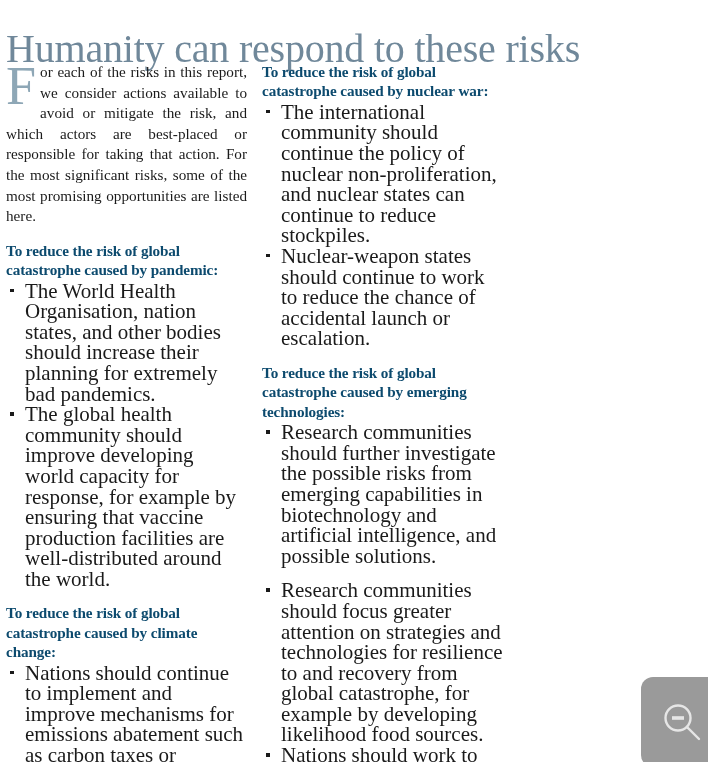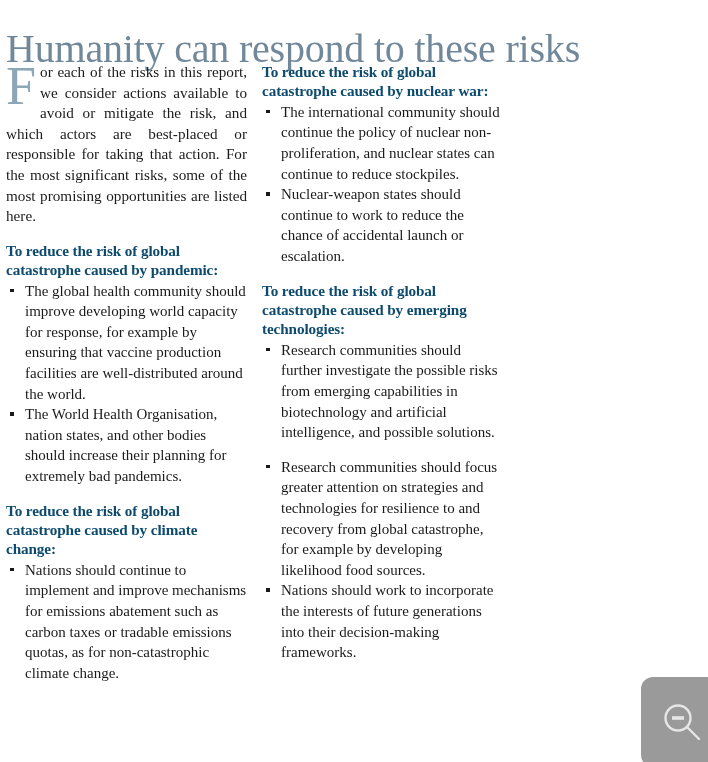--- a/index.html
+++ b/index.html
@@ -89,21 +89,21 @@
 
   
   ul.bullets {
     list-style: none;
     margin: 0;
     padding: 0;
   }
   ul.bullets > li {
     position: relative;
     padding-left: 19px;
-    font-size: 15px;
+    font-size: 21px;
     line-height: 20.6px;
     text-align: left;
     margin: 0 0 0 0;
   }
   ul.bullets > li .bullet-dot {
     position: absolute;
     left: 4px;
     top: 8px;
     width: 3.5px;
     height: 3.5px;
@@ -136,25 +136,25 @@
 
     <div class="col col-left">
 
       <p class="intro"><span class="dropcap">F</span><span>or each of the risks in this report, we consider actions available to avoid or mitigate the risk, and which actors are best-placed or responsible for taking that action. For the most significant risks, some of the most promising opportunities are listed here.</span></p>
 
       <div class="section">
         <div class="section-heading">To reduce the risk of global catastrophe caused by pandemic:</div>
         <ul class="bullets">
           <li>
             <span class="bullet-dot"></span>
+            <span>The World Health Organisation, nation states, and other bodies should increase their planning for extremely bad pandemics.</span>
+          </li>
+          <li>
+            <span class="bullet-dot"></span>
             <span>The global health community should improve developing world capacity for response, for example by ensuring that vaccine production facilities are well-distributed around the world.</span>
-          </li>
-          <li>
-            <span class="bullet-dot"></span>
-            <span>The World Health Organisation, nation states, and other bodies should increase their planning for extremely bad pandemics.</span>
           </li>
         </ul>
       </div>
 
       <div class="section">
         <div class="section-heading">To reduce the risk of global catastrophe caused by climate change:</div>
         <ul class="bullets">
           <li>
             <span class="bullet-dot"></span>
             <span>Nations should continue to implement and improve mechanisms for emissions abatement such as carbon taxes or tradable emissions quotas, as for non-catastrophic climate change.</span>

